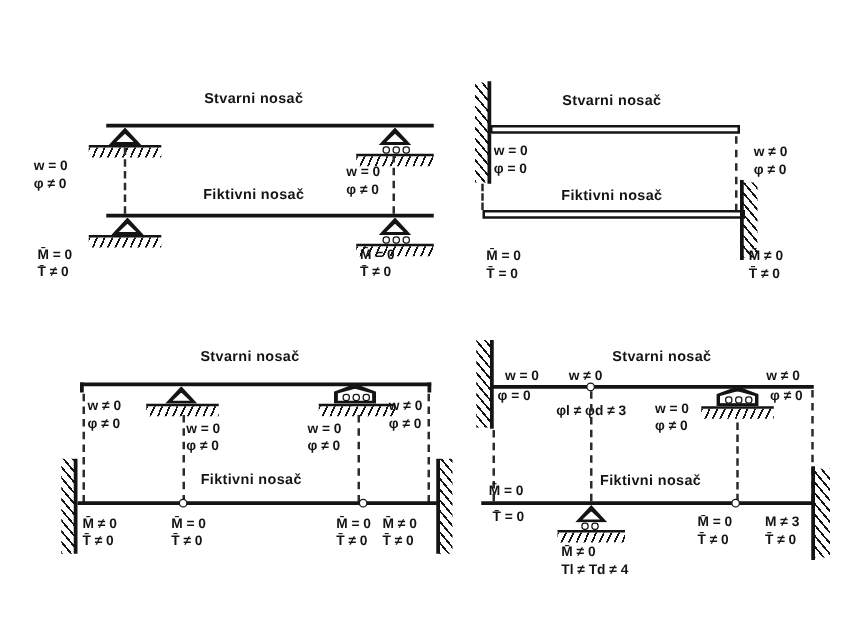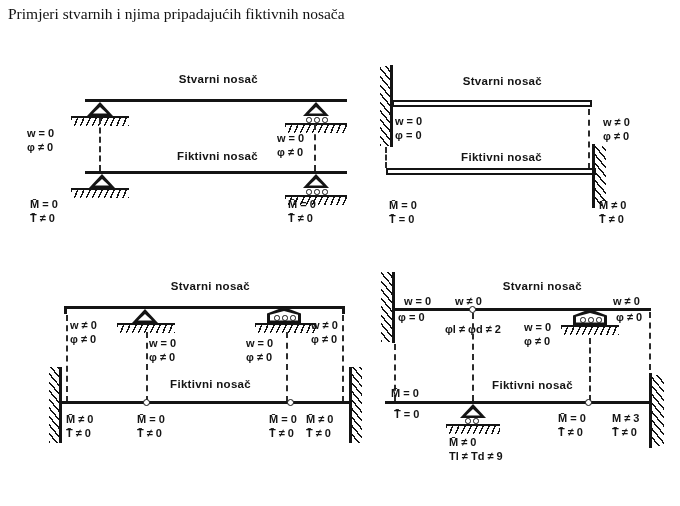--- a/index.html
+++ b/index.html
@@ -1,19 +1,19 @@
 <!DOCTYPE html>
 <html><head>
 <meta charset="utf-8">
 <style>
   html,body{margin:0;padding:0;background:#fff;}
   .page{position:relative;width:680px;height:506px;background:#fff;overflow:hidden;
         font-family:"Liberation Sans",sans-serif;color:#141414;}
   .title{position:absolute;font-family:"Liberation Serif",serif;font-size:15.5px;color:#111;white-space:nowrap;}
-  .blabel{position:absolute;font-weight:bold;font-size:11.5px;letter-spacing:.3px;text-align:right;white-space:nowrap;}
+  .blabel{position:absolute;font-weight:bold;font-size:11.5px;letter-spacing:.3px;text-align:center;white-space:nowrap;}
   .ann{position:absolute;font-weight:bold;font-size:11px;line-height:13.5px;white-space:nowrap;}
   .hl{position:absolute;background:#141414;height:3px;}
   .vl{position:absolute;background:#141414;width:2.5px;}
   .dash{position:absolute;width:0;border-left:2px dashed #2b2b2b;}
   .ground{position:absolute;height:8px;border-top:2.5px solid #141414;
           background:repeating-linear-gradient(115deg,#141414 0 1.4px,transparent 1.4px 5.5px);}
   .wall{position:absolute;background:repeating-linear-gradient(50deg,#141414 0 1.4px,transparent 1.4px 5.5px);}
   .sup{position:absolute;width:26px;height:14px;}
   .tri{position:absolute;left:0;top:0;right:0;bottom:0;background:#141414;clip-path:polygon(50% 0,100% 100%,0 100%);}
   .tri-i{position:absolute;left:6px;right:6px;top:5px;bottom:2.5px;background:#fff;clip-path:polygon(50% 0,100% 100%,0 100%);}
@@ -23,21 +23,20 @@
   .dots{position:absolute;display:flex;gap:2.5px;}
   .dot{width:5.5px;height:5.5px;border:1.4px solid #141414;border-radius:50%;background:#fff;box-sizing:border-box;}
   .hinge{position:absolute;width:7px;height:7px;border:1.6px solid #141414;border-radius:50%;background:#fff;box-sizing:border-box;}
   .beam2{position:absolute;border:2px solid #141414;background:#fff;height:3px;}
 </style>
 </head>
 <body>
 
 <div class="page">
 
-  <div class="title" style="left:8px;top:5px">Primjeri stvarnih i njima pripadajućih fiktivnih nosača</div>
 
   <div class="blabel" style="left:148px;top:73px;width:110px">Stvarni nosač</div>
   <div class="hl" style="left:85px;top:99px;width:262px"></div>
   <div class="sup" style="left:87px;top:102px">
       <div class="tri"></div>
       <div class="tri-i"></div>
     </div>
   <div class="ground" style="left:71px;top:116px;width:58px"></div>
   <div class="sup" style="left:303px;top:102px">
       <div class="tri"></div>
@@ -187,21 +186,21 @@
     <div class="dots" style="left:7px;top:8px">
         <div class="dot"></div>
         <div class="dot"></div>
         <div class="dot"></div>
       </div>
   </div>
   <div class="ground" style="left:561px;top:325px;width:58px"></div>
   <div class="ann" style="left:404px;top:295px">w = 0</div>
   <div class="ann" style="left:398px;top:311px">φ = 0</div>
   <div class="ann" style="left:455px;top:295px">w ≠ 0</div>
-  <div class="ann" style="left:445px;top:323px">φl ≠ φd ≠ 2</div>
+  <div class="ann" style="left:445px;top:323px">φl ≠ φd ≠ 3</div>
   <div class="ann" style="left:524px;top:321px">
     <div>w = 0</div>
     <div>φ ≠ 0</div>
   </div>
   <div class="ann" style="left:613px;top:295px">w ≠ 0</div>
   <div class="ann" style="left:616px;top:311px">φ ≠ 0</div>
   <div class="dash" style="left:394px;top:344px;height:57px"></div>
   <div class="dash" style="left:472px;top:313px;height:88px"></div>
   <div class="dash" style="left:589px;top:338px;height:63px"></div>
   <div class="dash" style="left:649px;top:312px;height:89px"></div>
@@ -213,21 +212,21 @@
       <div class="tri"></div>
       <div class="tri-i"></div>
     </div>
   <div class="dots" style="left:465px;top:418px">
       <div class="dot"></div>
       <div class="dot"></div>
     </div>
   <div class="ground" style="left:446px;top:424px;width:54px"></div>
   <div class="ann" style="left:449px;top:436px">
     <div>M̄ ≠ 0</div>
-    <div>Tl ≠ Td ≠ 9</div>
+    <div>Tl ≠ Td ≠ 4</div>
   </div>
   <div class="hinge" style="left:585px;top:399px"></div>
   <div class="ann" style="left:558px;top:412px">
     <div>M̄ = 0</div>
     <div>T̄ ≠ 0</div>
   </div>
   <div class="ann" style="left:612px;top:412px">
     <div>M ≠ 3</div>
     <div>T̄ ≠ 0</div>
   </div>

